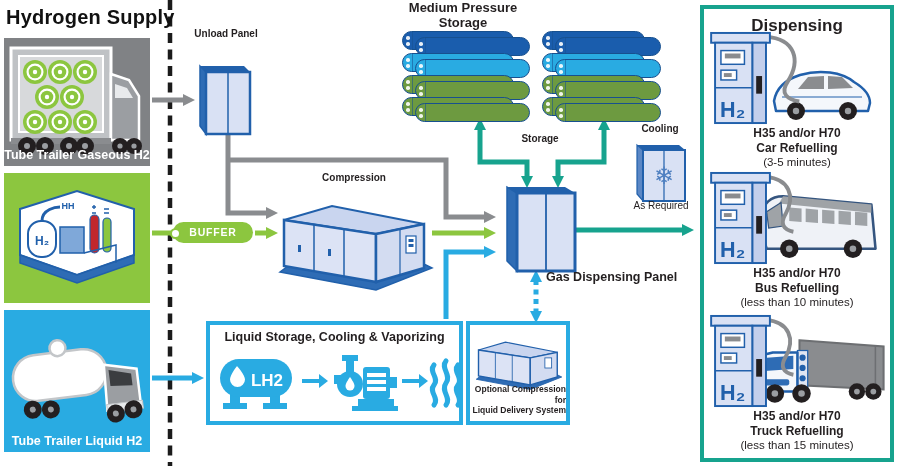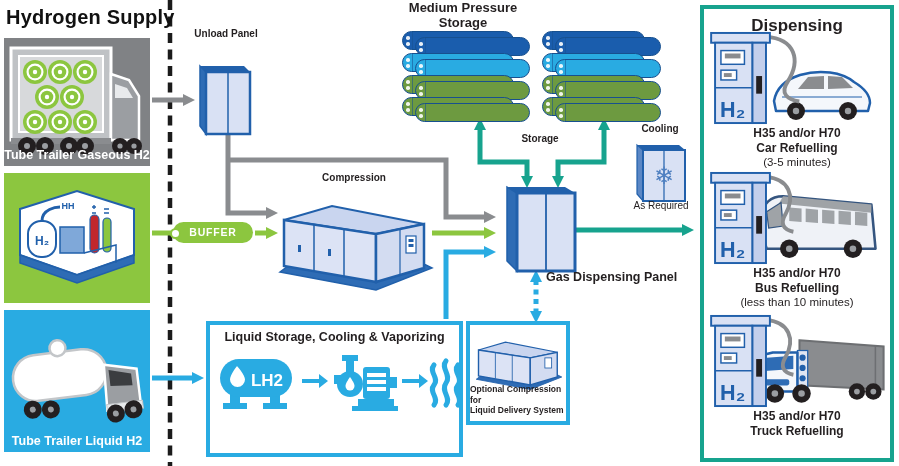--- a/index.html
+++ b/index.html
@@ -47,24 +47,24 @@
   .c-cyan{background:#29ABE2;}
   .c-olive{background:#6D9A40;}
 
   
   .buffer{left:173px;top:222px;width:80px;height:21px;background:#8CC63F;border-radius:11px;
           color:#fff;font-size:10.5px;font-weight:bold;text-align:center;line-height:21px;letter-spacing:.8px;}
   .buffer::before{content:'';position:absolute;left:-3px;top:6px;width:7px;height:7px;border-radius:50%;
           background:#fff;border:2px solid #8CC63F;}
 
   
-  .liquid-box{left:206px;top:321px;width:257px;height:136px;border:4px solid #29ABE2;background:#fff;box-sizing:border-box;}
+  .liquid-box{left:206px;top:321px;width:257px;height:104px;border:4px solid #29ABE2;background:#fff;box-sizing:border-box;}
   .liquid-title{margin-top:5px;text-align:center;font-size:12.5px;font-weight:bold;}
   .optional-box{left:466px;top:321px;width:104px;height:104px;border:4px solid #29ABE2;background:#fff;box-sizing:border-box;}
-  .optional-lbl{position:absolute;left:0;right:0;bottom:5px;text-align:left;font-size:8.5px;
+  .optional-lbl{position:absolute;left:0;right:0;bottom:5px;text-align:right;font-size:8.5px;
                 font-weight:bold;line-height:1.25;}
   .mini-arrow{position:absolute;width:18px;height:4px;background:#29ABE2;}
   .mini-arrow::after{content:'';position:absolute;right:-8px;top:-5px;border-left:9px solid #29ABE2;
                 border-top:7px solid transparent;border-bottom:7px solid transparent;}
 
   
   .dispensing-box{left:700px;top:5px;width:194px;height:457px;border:4px solid #17A38E;box-sizing:border-box;background:#fff;}
   .dispensing-title{margin-top:7px;text-align:center;font-size:17px;font-weight:bold;}
   .station{position:absolute;left:0;right:0;height:145px;}
   .st1{top:22px;} .st2{top:162px;} .st3{top:305px;}
@@ -486,17 +486,18 @@
         <rect x="14" y="23" width="16" height="5" fill="#8A8C8F"></rect>
         <rect x="10" y="40" width="16" height="10" fill="#fff" stroke="#2160AB" stroke-width="1.5"></rect>
         <rect x="13" y="43" width="8" height="4" fill="#8A8C8F"></rect>
         <line x1="4" y1="58" x2="42" y2="58" stroke="#2160AB" stroke-width="1.5"></line>
         <rect x="46" y="46" width="6" height="18" fill="#231F20"></rect>
         <text x="22" y="88" text-anchor="middle" font-size="22" font-weight="bold" fill="#2160AB">H₂</text>
       </svg>
       <div class="st-text">
         <div class="st-l1">H35 and/or H70</div>
         <div class="st-l2">Truck Refuelling</div>
+        <div class="st-l3">(less than 15 minutes)</div>
       </div>
     </div>
   </div>
 
 </div>
 
 </body></html>

